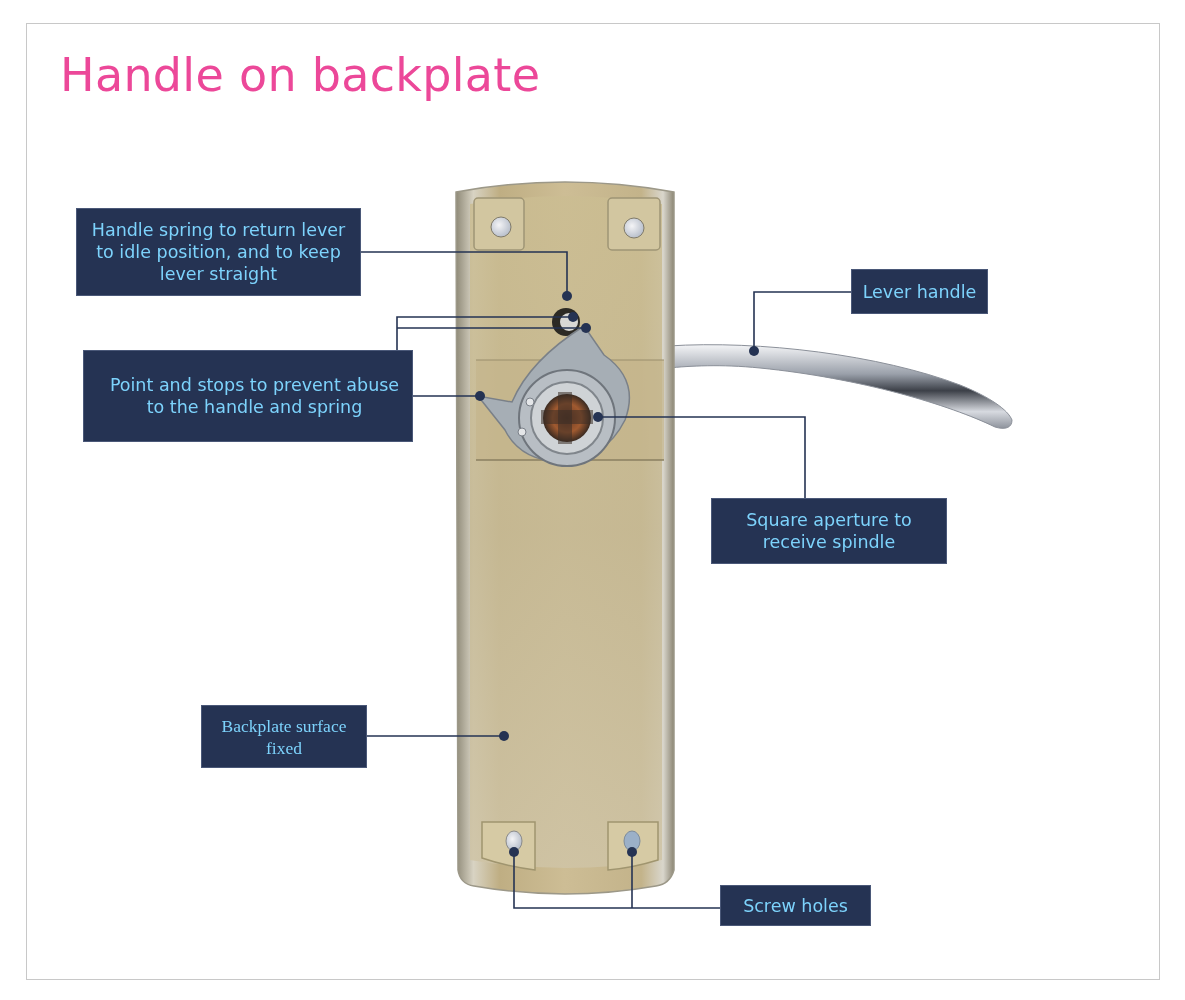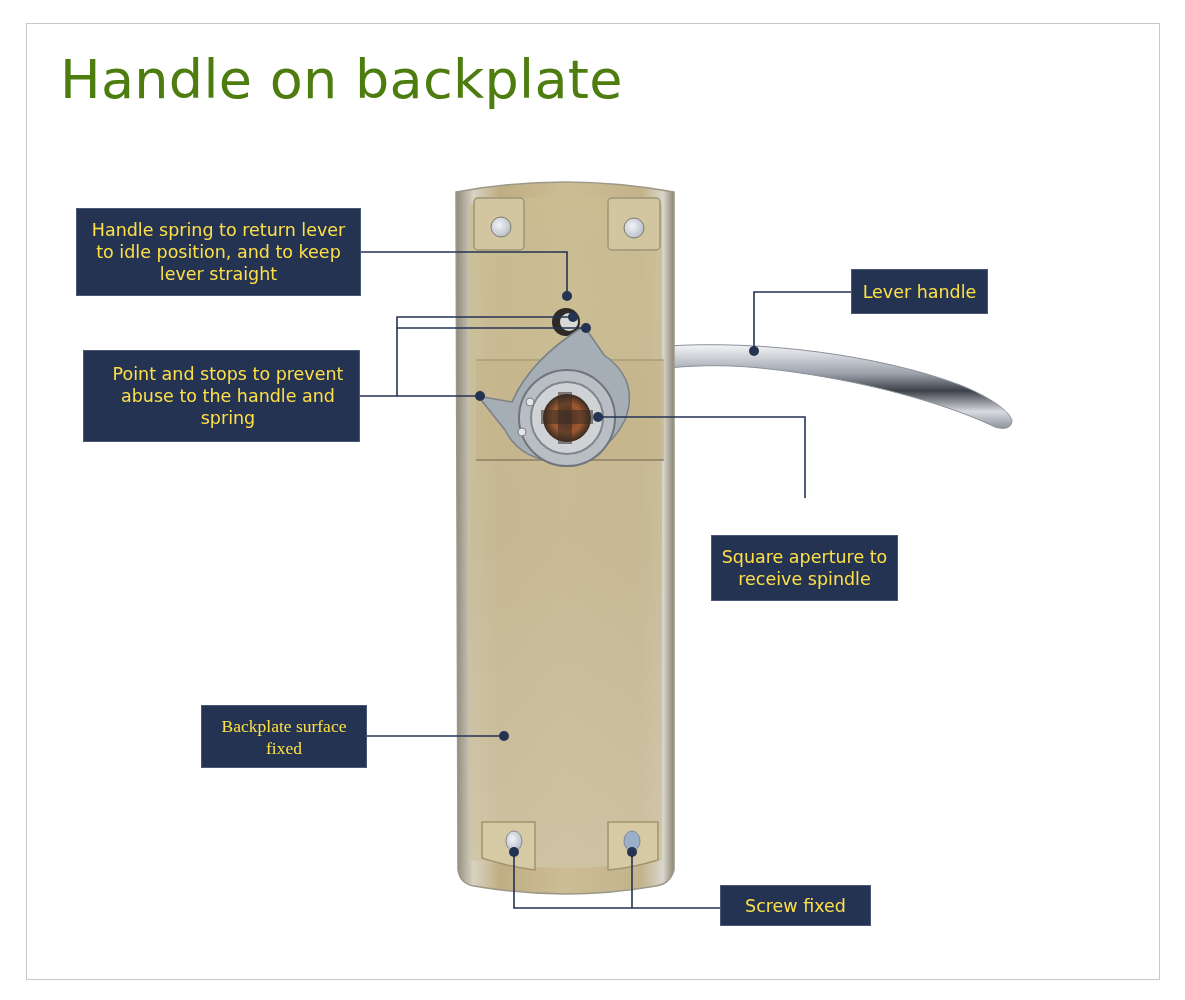--- a/index.html
+++ b/index.html
@@ -1,19 +1,19 @@
 <!DOCTYPE html>
 <html><head>
 <meta charset="utf-8">
 <style>
   html, body { margin:0; padding:0; background:#ffffff; }
   body { width:1185px; height:1000px; position:relative; overflow:hidden; font-family:"DejaVu Sans", sans-serif; }
   .frame { position:absolute; left:26px; top:23px; width:1134px; height:957px; border:1px solid #c8c8c8; box-sizing:border-box; background:#fff; }
-  .title { position:absolute; left:60px; top:48px; font-size:54px; color:#4d7c0f; font-weight:400; letter-spacing:0.3px; }
-  .label { position:absolute; background:#253353; color:#fde047; font-size:17.5px; line-height:22px; text-align:center; display:flex; align-items:center; justify-content:center; box-sizing:border-box; padding:4px 8px; border:1px solid #4a5878; }
+  .title { position:absolute; left:60px; top:48px; font-size:46px; color:#ec4899; font-weight:400; letter-spacing:0.3px; }
+  .label { position:absolute; background:#253353; color:#7dd3fc; font-size:17.5px; line-height:22px; text-align:center; display:flex; align-items:center; justify-content:center; box-sizing:border-box; padding:4px 8px; border:1px solid #4a5878; }
   svg.art { position:absolute; left:0; top:0; }
 </style>
 </head>
 <body>
 
 <div class="frame"></div>
 
 <div class="title">Handle on backplate</div>
 
 <svg class="art" width="1185" height="1000" viewBox="0 0 1185 1000">
@@ -112,21 +112,21 @@
     <circle cx="754" cy="351" r="5"></circle>
     <circle cx="598" cy="417" r="5"></circle>
     <circle cx="504" cy="736" r="5"></circle>
     <circle cx="514" cy="852" r="5"></circle>
     <circle cx="632" cy="852" r="5"></circle>
   </g>
 </svg>
 
 <div class="label" style="left:76px; top:208px; width:285px; height:88px;">Handle spring to return lever to idle position, and to keep lever straight</div>
 
-<div class="label" style="left:83px; top:350px; width:277px; height:92px;padding-left:21px;">Point and stops to prevent abuse to the handle and spring</div>
+<div class="label" style="left:83px; top:350px; width:330px; height:92px;padding-left:21px;">Point and stops to prevent abuse to the handle and spring</div>
 
 <div class="label" style="left:851px; top:269px; width:137px; height:45px;">Lever handle</div>
 
-<div class="label" style="left:711px; top:498px; width:187px; height:66px;margin-top:37px;">Square aperture to receive spindle</div>
+<div class="label" style="left:711px; top:498px; width:236px; height:66px;">Square aperture to receive spindle</div>
 
 <div class="label" style="left:201px; top:705px; width:166px; height:63px;font-family:Liberation Serif, serif;">Backplate surface fixed</div>
 
-<div class="label" style="left:720px; top:885px; width:151px; height:41px;">Screw fixed</div>
+<div class="label" style="left:720px; top:885px; width:151px; height:41px;">Screw holes</div>
 
 </body></html>

